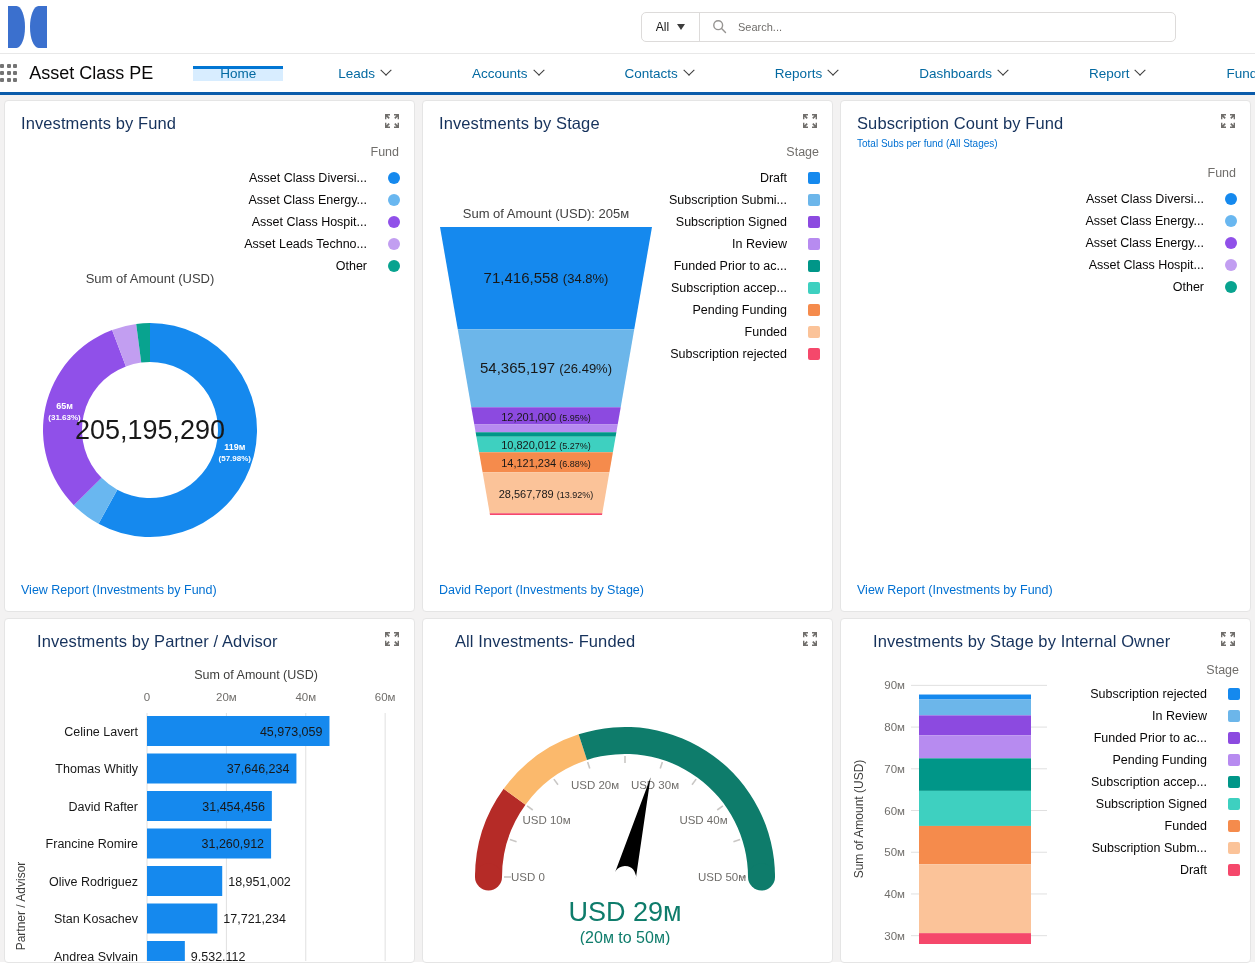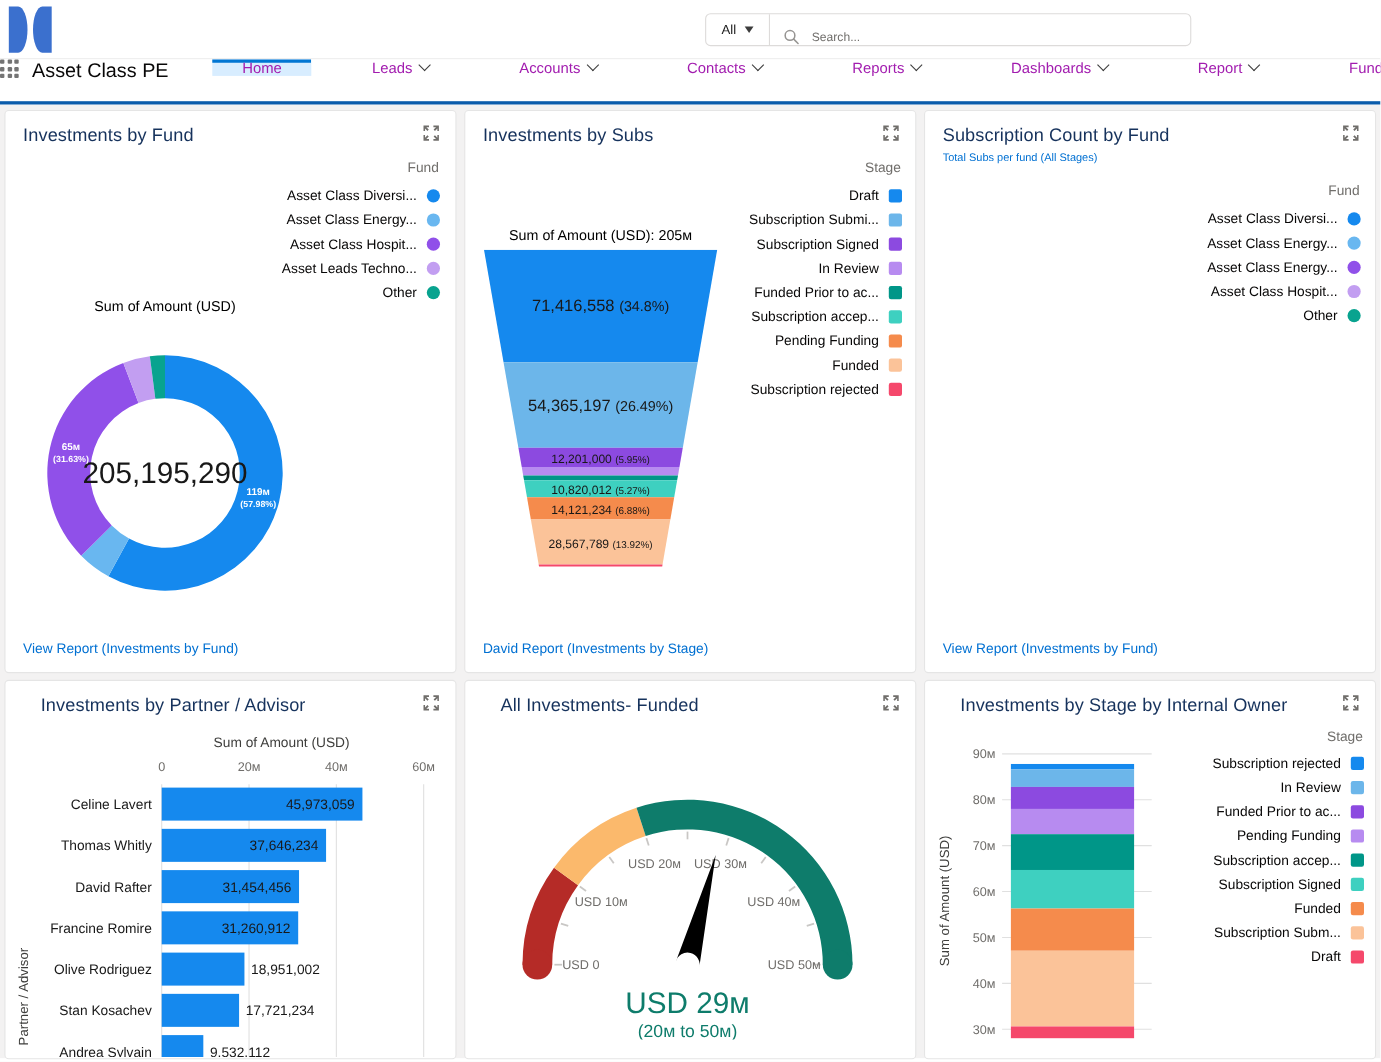--- a/index.html
+++ b/index.html
@@ -31,24 +31,24 @@
     position: absolute; top: 0;
     width: 17px; height: 42px;
     background: #3b70ce;
   }
   .logo-left { left: 0; border-radius: 0 50% 50% 0 / 0 50% 50% 0; }
   .logo-right { left: 22px; border-radius: 50% 0 0 50% / 50% 0 0 50%; }
 
   .search-wrap {
     position: absolute;
     left: 641px;
-    width: 442px;
+    width: 535px;
     height: 30px;
     display: flex;
-    align-items: flex-end;
+    align-items: center;
     border: 1px solid #dddbda;
     border-radius: 5px;
     background: #fff;
   }
   .search-scope {
     width: 58px; height: 28px;
     display: flex; align-items: center; justify-content: center;
     gap: 8px;
     border-right: 1px solid #dddbda;
     font-size: 12px; color: #181818;
@@ -68,21 +68,21 @@
     background: transparent;
     font-family: "Liberation Sans", sans-serif;
   }
   .search-input::placeholder { color: #706e6b; }
 
   
   .navbar {
     height: 41px;
     background: #fff;
     display: flex;
-    align-items: flex-start;
+    align-items: center;
     border-bottom: 3px solid #0b5cab;
     position: relative;
   }
   .app-launcher {
     width: 42px;
     display: flex; align-items: center; justify-content: center;
     cursor: pointer;
   }
   .waffle {
     display: grid;
@@ -96,21 +96,21 @@
     font-size: 18px; color: #080707;
     padding: 0 12px 0 12px;
     white-space: nowrap;
   }
   .nav-items { display: flex; align-items: stretch; }
   .nav-item {
     display: flex; align-items: center;
     gap: 7px;
     padding: 0 27px;
     font-size: 13.5px;
-    color: #a21caf;
+    color: #0369a1;
     cursor: pointer;
     position: relative;
     white-space: nowrap;
     margin-left: 28px;
   }
   .nav-item.active {
     background: #d8edff;
     box-shadow: inset 0 3px 0 0 #0176d3;
     font-weight: 400;
   }
@@ -168,29 +168,29 @@
   }
   .legend-title {
     text-align: right;
     font-size: 12.5px;
     color: #706e6b;
     padding-right: 1px;
   }
   .legend-row {
     display: flex; align-items: center;
     justify-content: flex-end;
-    gap: 9px;
+    gap: 21px;
     height: 22px;
   }
   .legend-label { font-size: 12.5px; color: #080707; white-space: nowrap; }
   .legend-dot { width: 12px; height: 12px; border-radius: 50%; flex: 0 0 auto; }
   .legend-sq { width: 12px; height: 12px; border-radius: 2px; flex: 0 0 auto; }
 
   .chart-caption {
-    font-size: 13px; color: #000000;
+    font-size: 13px; color: #404040;
     text-align: center;
   }
   svg text { font-family: "Liberation Sans", sans-serif; }
 </style>
 </head>
 <body>
 
 <div class="topbar">
   <div class="logo-mark">
     <div class="logo-left"></div>
@@ -319,21 +319,21 @@
             <text x="229.76376136210996" y="170.71070610890573" text-anchor="middle" font-size="8" fill="#fff" font-weight="bold">(57.98%)</text>
             <text x="59.51862368175104" y="119.31352620910233" text-anchor="middle" font-size="9" fill="#fff" font-weight="bold">65м</text>
             <text x="59.51862368175104" y="130.31352620910235" text-anchor="middle" font-size="8" fill="#fff" font-weight="bold">(31.63%)</text>
           </svg>
       </div>
       <div class="view-report">View Report (Investments by Fund)</div>
     </div>
 
     <div class="card">
       <div class="card-head">
-        <div class="card-title">Investments by Subs</div>
+        <div class="card-title">Investments by Stage</div>
       </div>
       <div class="expand-icon">
         <svg viewBox="0 0 16 16" width="16" height="16" fill="#706e6b">
           <path d="M1 1h5v1.6H3.6l2.2 2.2L4.6 6 2.4 3.8V6.2H1z"></path>
             <path d="M15 1h-5v1.6h2.4l-2.2 2.2L11.4 6l2.2-2.2V6.2H15z"></path>
           <path d="M1 15h5v-1.6H3.6l2.2-2.2L4.6 10l-2.2 2.2V9.8H1z"></path>
             <path d="M15 15h-5v-1.6h2.4l-2.2-2.2L11.4 10l2.2 2.2V9.8H15z"></path>
         </svg>
       </div>
       <div style="position:absolute;top:44px;right:12px;width:190px;">

